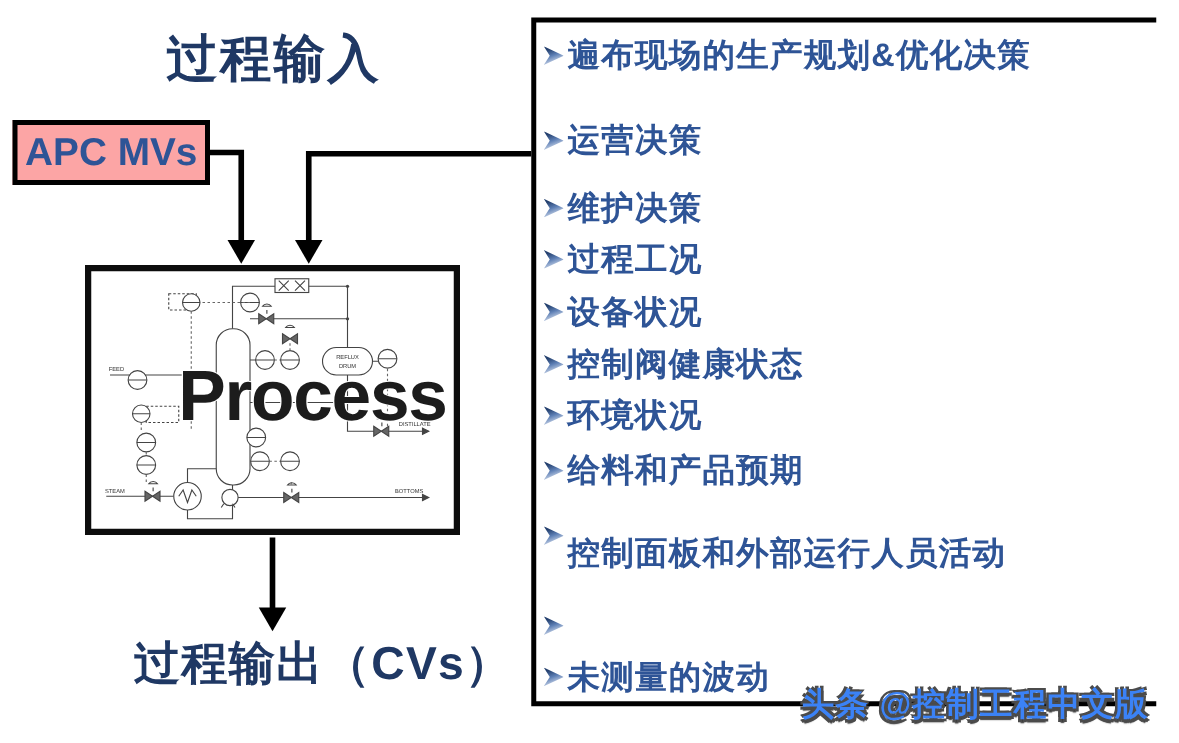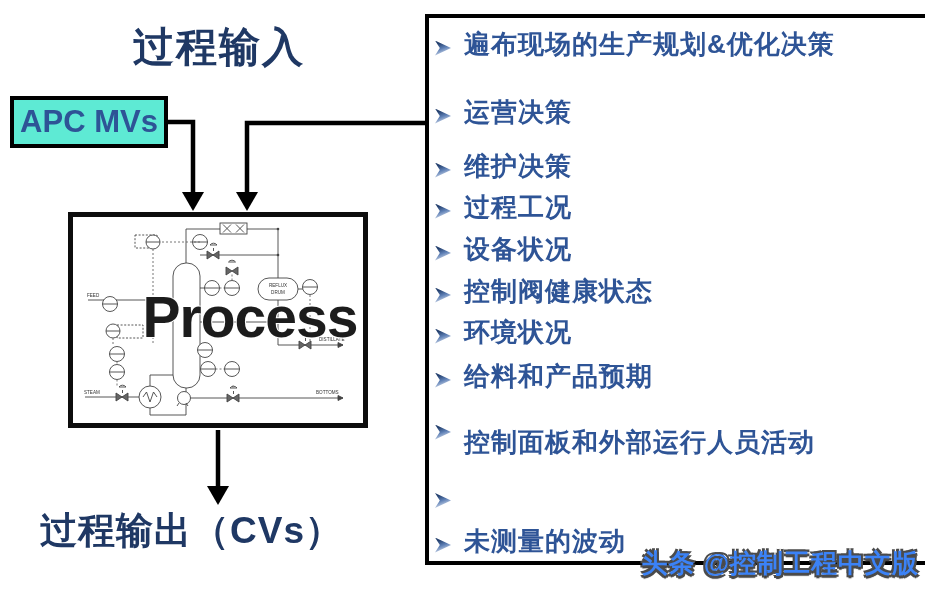--- a/index.html
+++ b/index.html
@@ -8,51 +8,51 @@
     font-family:"Liberation Sans", sans-serif; overflow:hidden;
   }
   
   .title-input {
     position:absolute; left:64px; top:20px; width:310px;
     text-align:center; font-size:41px; font-weight:800;
     color:#1F3864; letter-spacing:2px;
   }
   .apc-box {
     position:absolute; left:10px; top:96px; width:158px; height:52px;
-    border:4px solid #000; background:#5eead4; box-sizing:border-box;
+    border:4px solid #000; background:#fca5a5; box-sizing:border-box;
     display:flex; align-items:center; justify-content:center;
   }
   .apc-box span { font-size:31px; font-weight:800; color:#2E5496; }
   .process-box {
     position:absolute; left:68px; top:212px; width:300px; height:216px;
     border:5px solid #0d0d0d; background:#fff; box-sizing:border-box;
   }
   .process-box svg { position:absolute; left:0; top:0; }
   .process-big-label {
     position:absolute; left:0; top:72px; width:100%; text-align:center;
     font-size:57px; font-weight:800; color:#1c1c1c; letter-spacing:-1px;
     text-shadow:-1px 0 0 #fff, 1px 0 0 #fff, 0 -1px 0 #fff, 0 1px 0 #fff;
     line-height:1;
     padding-left:32px;
   }
   .title-output {
     position:absolute; left:40px; top:506px; width:370px;
-    text-align:left; font-size:37px; font-weight:800;
+    text-align:right; font-size:37px; font-weight:800;
     color:#1F3864; letter-spacing:1px;
   }
   
   .connectors { position:absolute; left:0; top:0; pointer-events:none; }
   
   .list-box {
     position:absolute; left:425px; top:14px; width:509px; height:551px;
     border:4px solid #000; background:#fff; box-sizing:border-box;
   }
   .li {
-    position:absolute; left:6px; display:flex; align-items:center;
-    gap:13px; width:490px;
+    position:absolute; left:6px; display:flex; align-items:flex-start;
+    gap:3px; width:490px;
   }
   .li-text {
     font-size:26px; font-weight:600; color:#2E5496; letter-spacing:1px;
     line-height:29px; white-space:nowrap;
   }
   .bullet {
     flex:none; width:16px; height:15px; margin-top:7px;
     clip-path:polygon(0 0, 100% 50%, 0 100%, 30% 50%);
     background:linear-gradient(160deg, #24406e 18%, #5d7fb5 48%, #cfd9ea 80%);
   }

